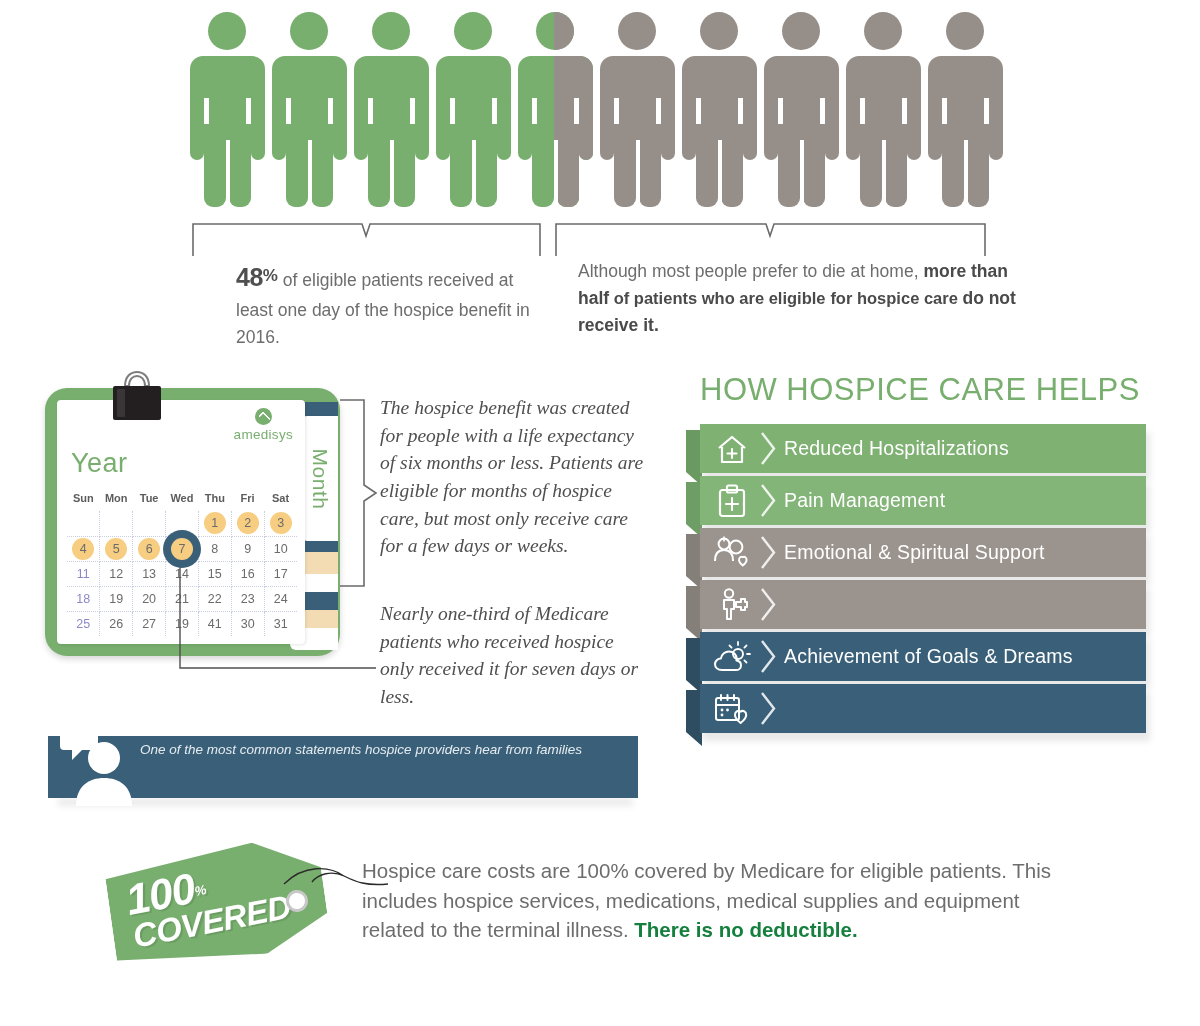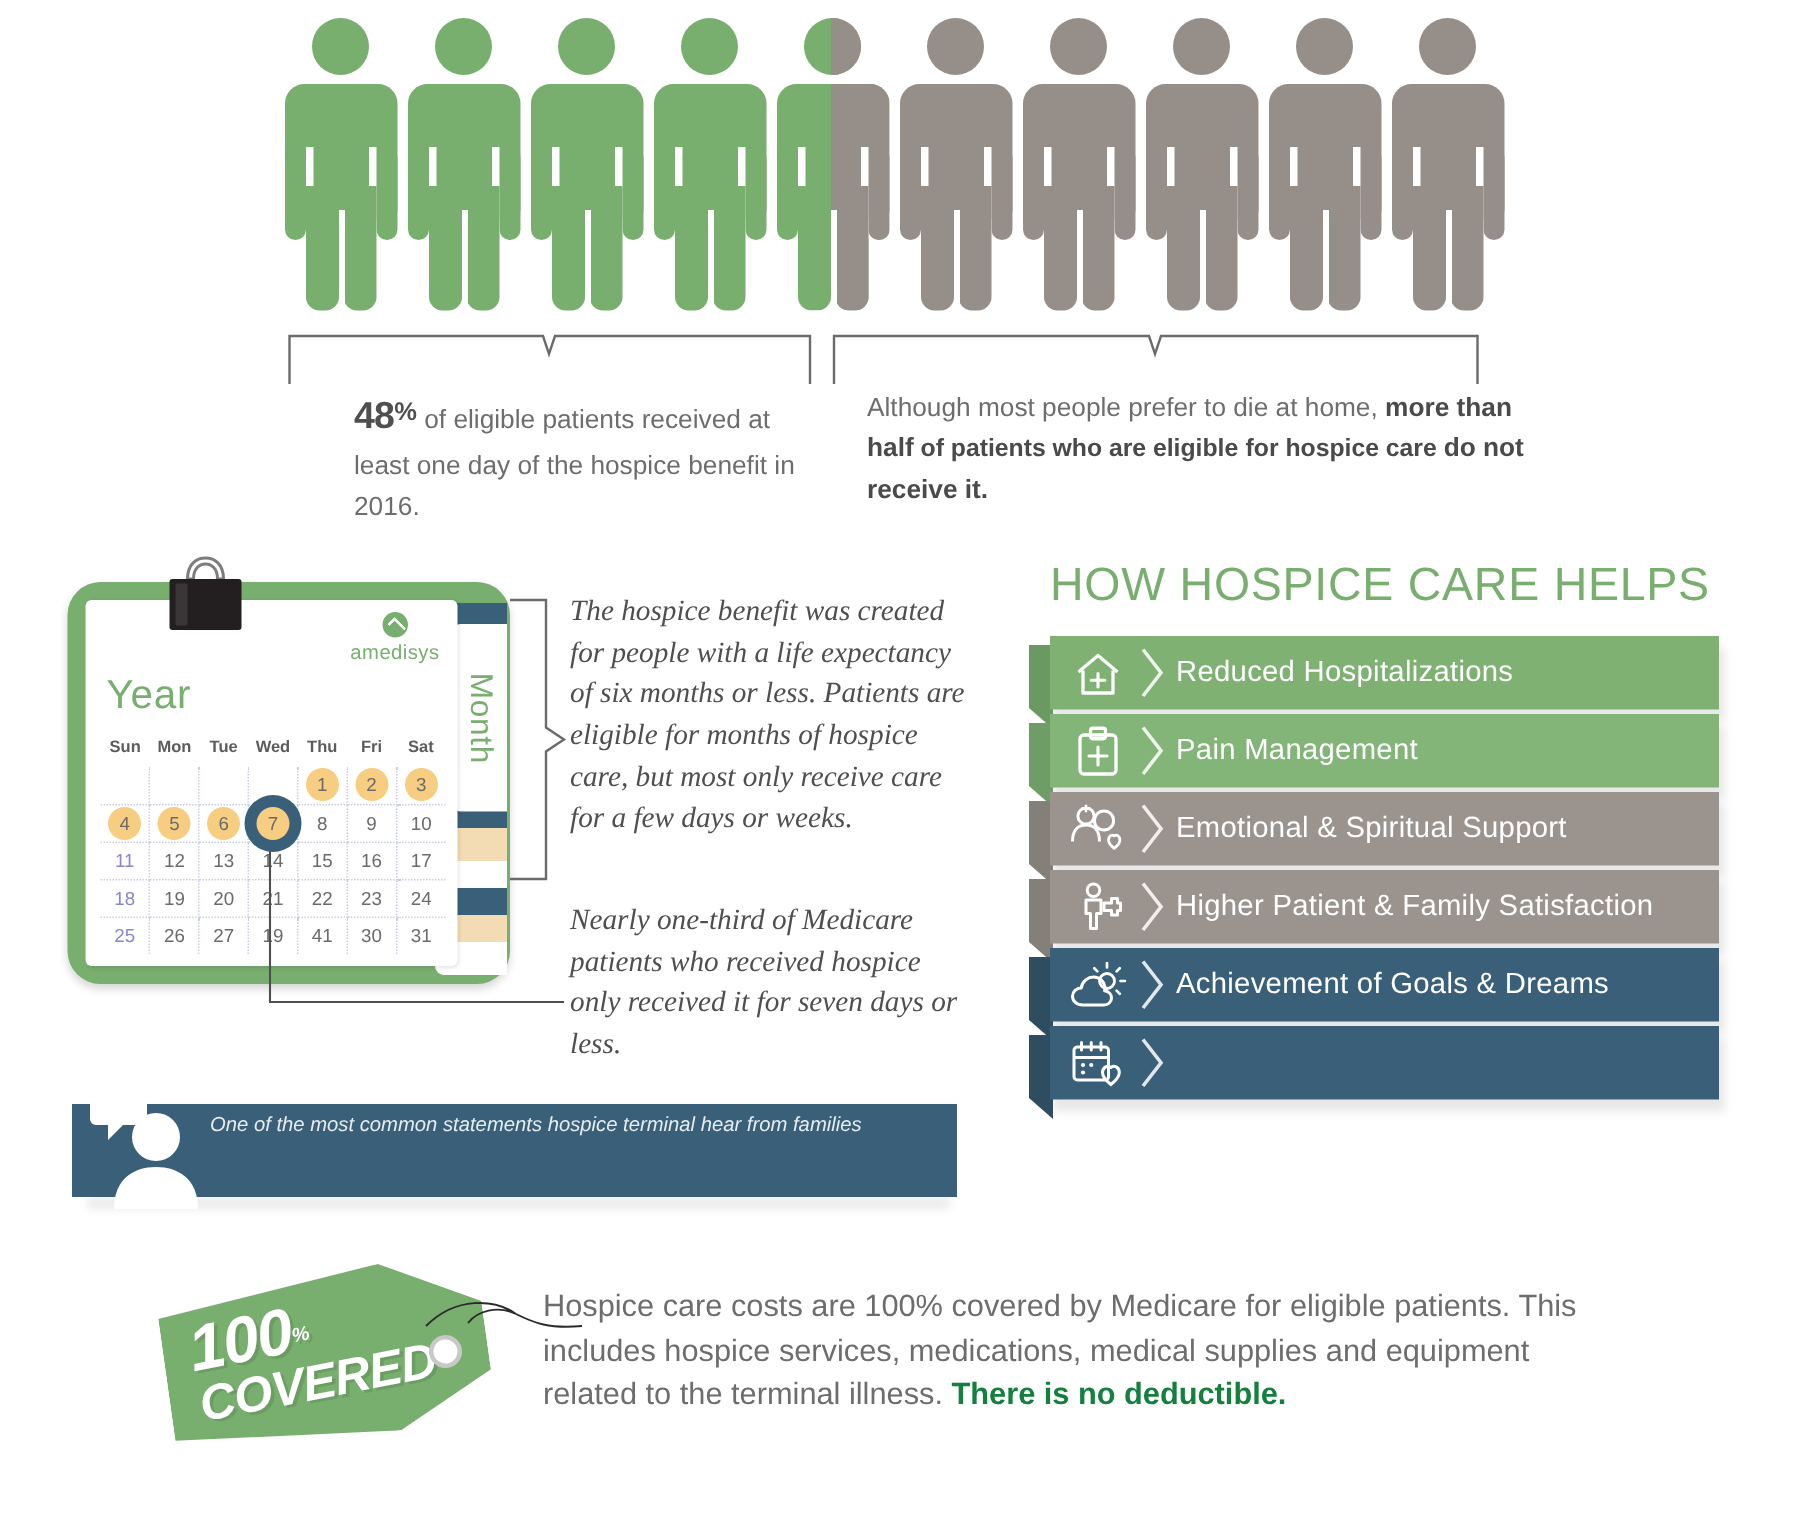--- a/index.html
+++ b/index.html
@@ -513,21 +513,20 @@
       <div class="icon">
         <svg width="32" height="34" viewBox="0 0 32 34">
           <circle cx="13" cy="5.5" r="4.2" fill="none" stroke="#fff" stroke-width="2"></circle>
           <path d="M8,12 L18,12 L18,21 L15,21 L15,31 L11,31 L11,21 L8,21 Z" fill="none" stroke="#fff" stroke-width="2" stroke-linejoin="round"></path>
           <path d="M20,14 L25,14 L25,11 L29,11 L29,14 L31,14 L31,19 L29,19 L29,22 L25,22 L25,19 L20,19 Z" fill="none" stroke="#fff" stroke-width="2" stroke-linejoin="round"></path>
         </svg>
       </div>
       <div class="chev"><svg width="16" height="33" viewBox="0 0 16 33">
           <path d="M2,1 L14,16.5 L2,32" fill="none" stroke="#ffffff" stroke-width="2.4" stroke-opacity="0.85"></path>
         </svg></div>
-      <div class="lbl">Higher Patient &amp; Family Satisfaction</div>
     </div>
     <div class="helpbar">
       <div class="shadow"></div>
       <div class="fold" style="background:#2e4d61"></div>
       <div class="ribbon" style="background:#3a6079"></div>
       <div class="icon">
         <svg width="38" height="32" viewBox="0 0 38 32">
           <circle cx="25" cy="13" r="5" fill="none" stroke="#fff" stroke-width="1.9"></circle>
           <path d="M25,4 L25,1 M31.4,6.6 L33.5,4.5 M34,13 L37,13 M31.4,19.4 L33.5,21.5 M18.6,6.6 L16.5,4.5" stroke="#fff" stroke-width="1.8" stroke-linecap="round"></path>
           <path d="M9,29 C4.6,29 2,26.3 2,23.2 C2,20.2 4.6,17.6 7.8,17.6 C8.6,13 12.4,10.4 16,10.4 C20.4,10.4 23.6,13.6 23.6,18 C23.6,18.5 23.5,19 23.4,19.5 C26.2,19.9 28,22 28,24.4 C28,27 25.8,29 23,29 Z" fill="none" stroke="#fff" stroke-width="2" stroke-linejoin="round"></path>
@@ -562,21 +561,21 @@
 <div id="quote-shadow" class="abs"></div>
 <div id="quote-banner" class="abs"></div>
 <div id="quote-person" class="abs">
   <svg width="95" height="80" viewBox="0 0 95 80">
     <path d="M6,2 h30 a4,4 0 0 1 4,4 v14 a4,4 0 0 1 -4,4 h-12 l-10,10 v-10 h-8 a4,4 0 0 1 -4,-4 v-14 a4,4 0 0 1 4,-4 z" fill="#ffffff"></path>
     <circle cx="46" cy="32" r="16" fill="#ffffff"></circle>
     <path d="M18,80 C18,60 31,52 46,52 C61,52 74,60 74,80 Z" fill="#ffffff"></path>
   </svg>
 </div>
 <div id="quote-text" class="abs">
-  <div id="quote-sub">One of the most common statements hospice terminal hear from families</div>
+  <div id="quote-sub">One of the most common statements hospice providers hear from families</div>
 </div>
 
 <div id="tag-block" class="abs">
   <div id="tag-shape"></div>
   <div id="tag-text">
     <span class="l1">100</span><sup>%</sup>
     <span class="l2">COVERED</span>
   </div>
   <div id="tag-hole"></div>
 </div>

